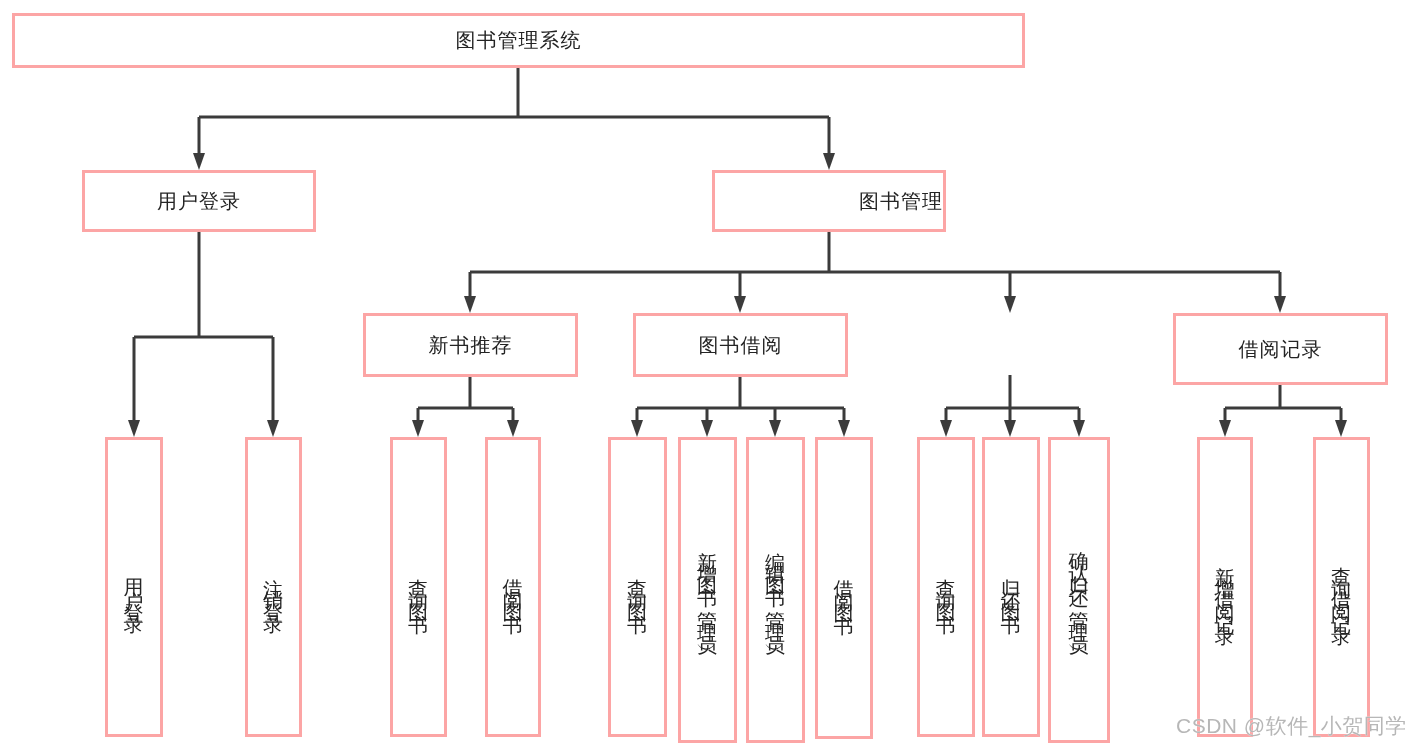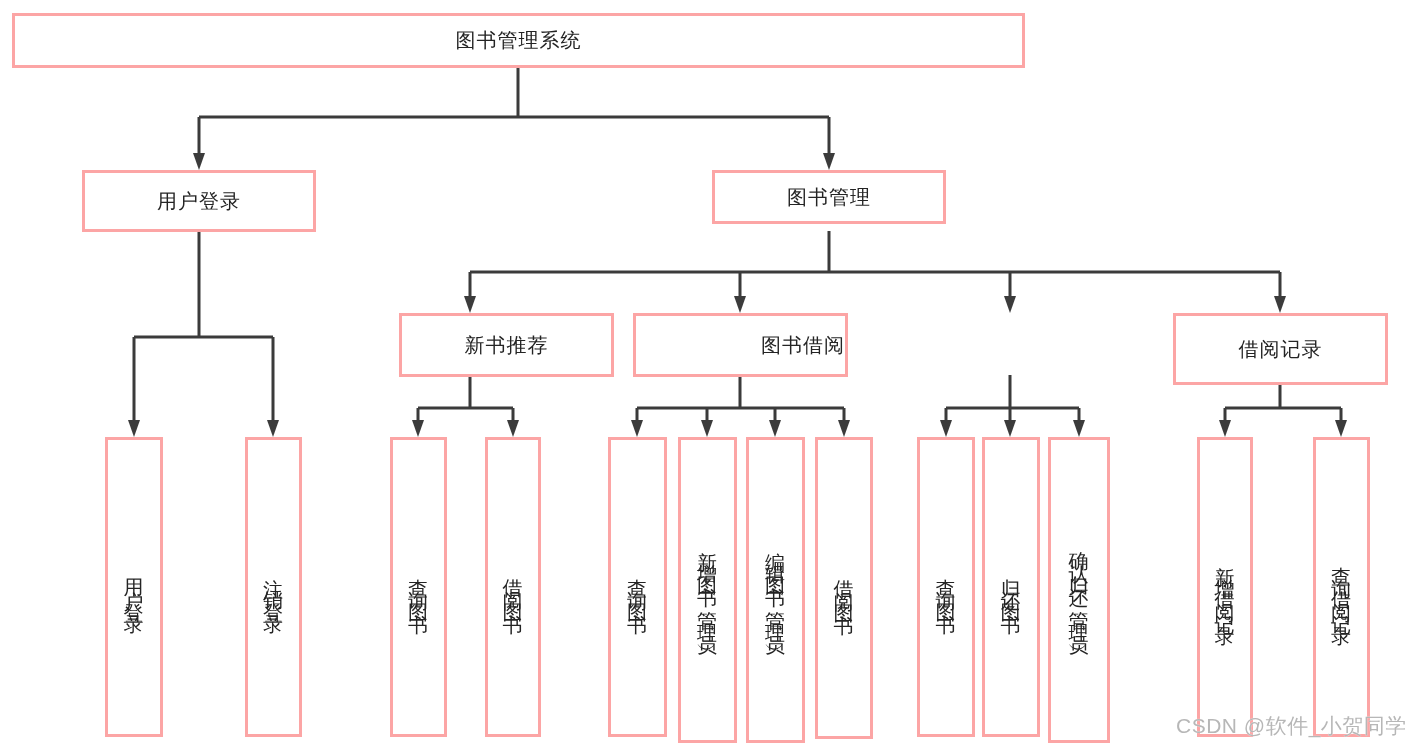--- a/index.html
+++ b/index.html
@@ -86,28 +86,28 @@
     </g>
   </svg>
 
   <div class="box root" style="left:12px; top:13px; width:1013px; height:55px;">
     <span>图书管理系统</span>
   </div>
 
   <div class="box" style="left:82px; top:170px; width:234px; height:62px;">
     <span>用户登录</span>
   </div>
-  <div class="box" style="left:712px; top:170px; width:234px; height:54px;">
+  <div class="box" style="left:712px; top:170px; width:234px; height:62px;justify-content:flex-end;">
     <span>图书管理</span>
   </div>
 
-  <div class="box" style="left:363px; top:313px; width:215px; height:64px;margin-left:36px;">
+  <div class="box" style="left:363px; top:313px; width:215px; height:64px;">
     <span>新书推荐</span>
   </div>
-  <div class="box" style="left:633px; top:313px; width:215px; height:64px;justify-content:flex-end;">
+  <div class="box" style="left:633px; top:313px; width:215px; height:64px;">
     <span>图书借阅</span>
   </div>
   <div class="box" style="left:1173px; top:313px; width:215px; height:72px;">
     <span>借阅记录</span>
   </div>
 
   <div class="box vbox" style="left:105px; top:437px; width:58px; height:300px;">
     <span>用户登录</span>
   </div>
   <div class="box vbox" style="left:245px; top:437px; width:57px; height:300px;">

